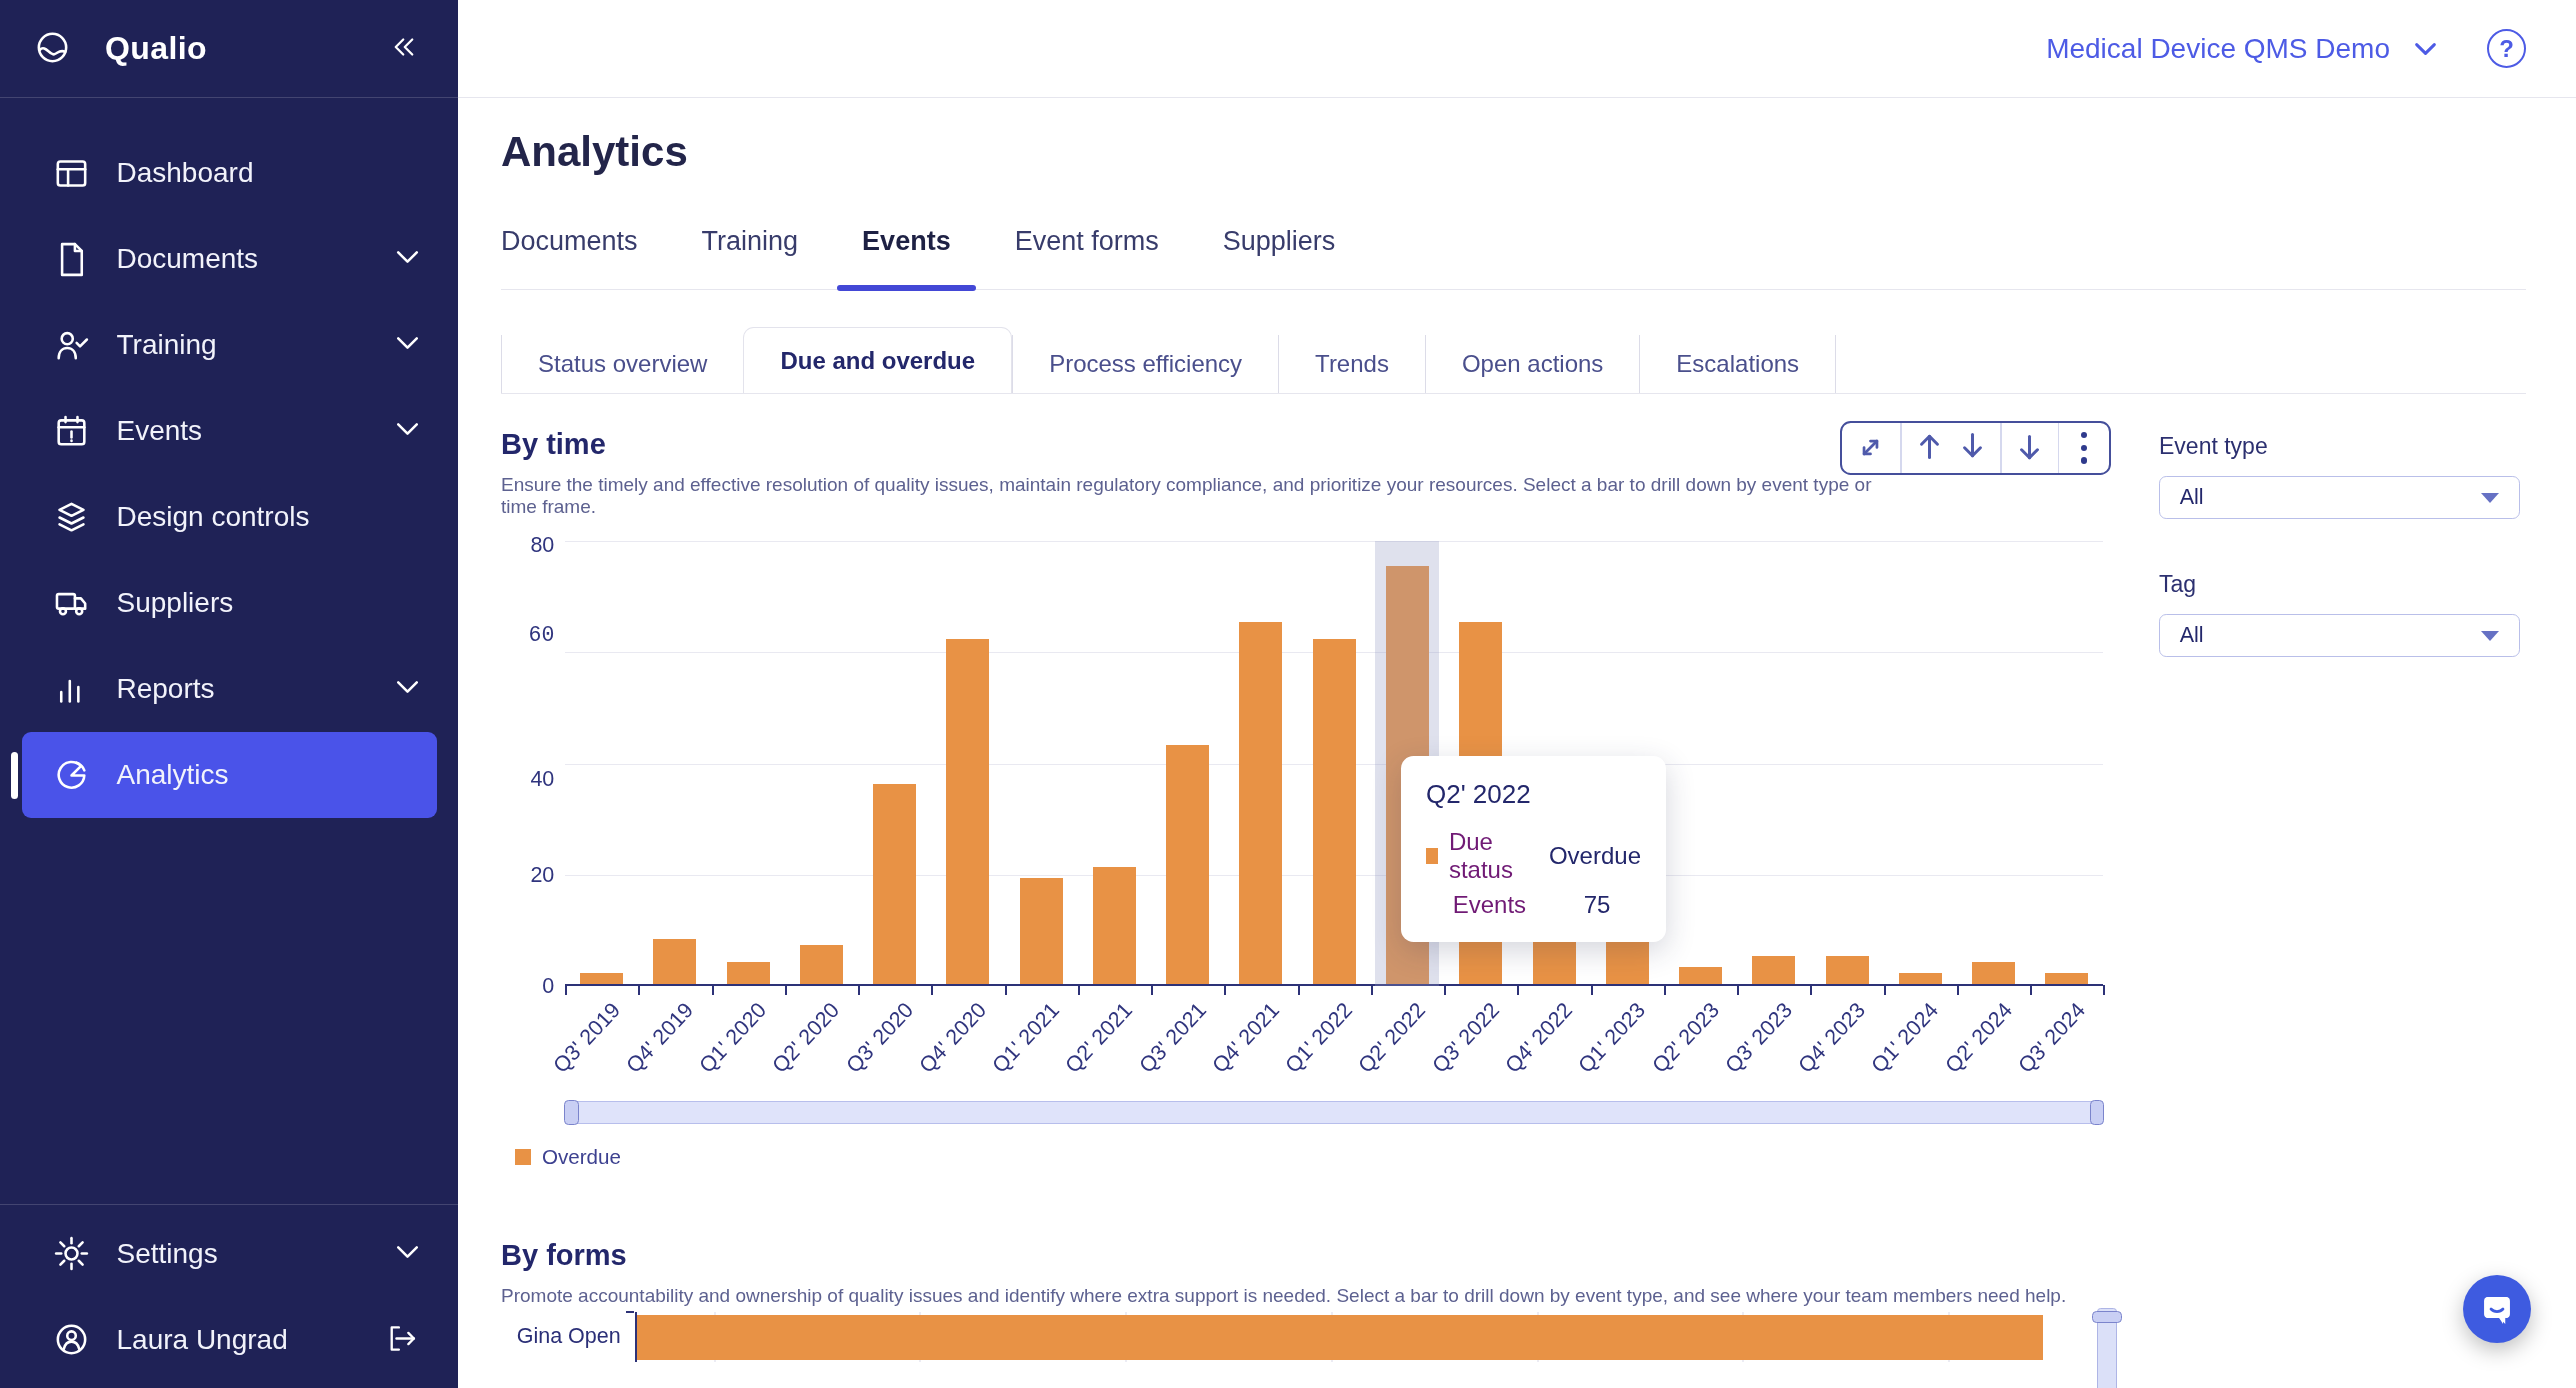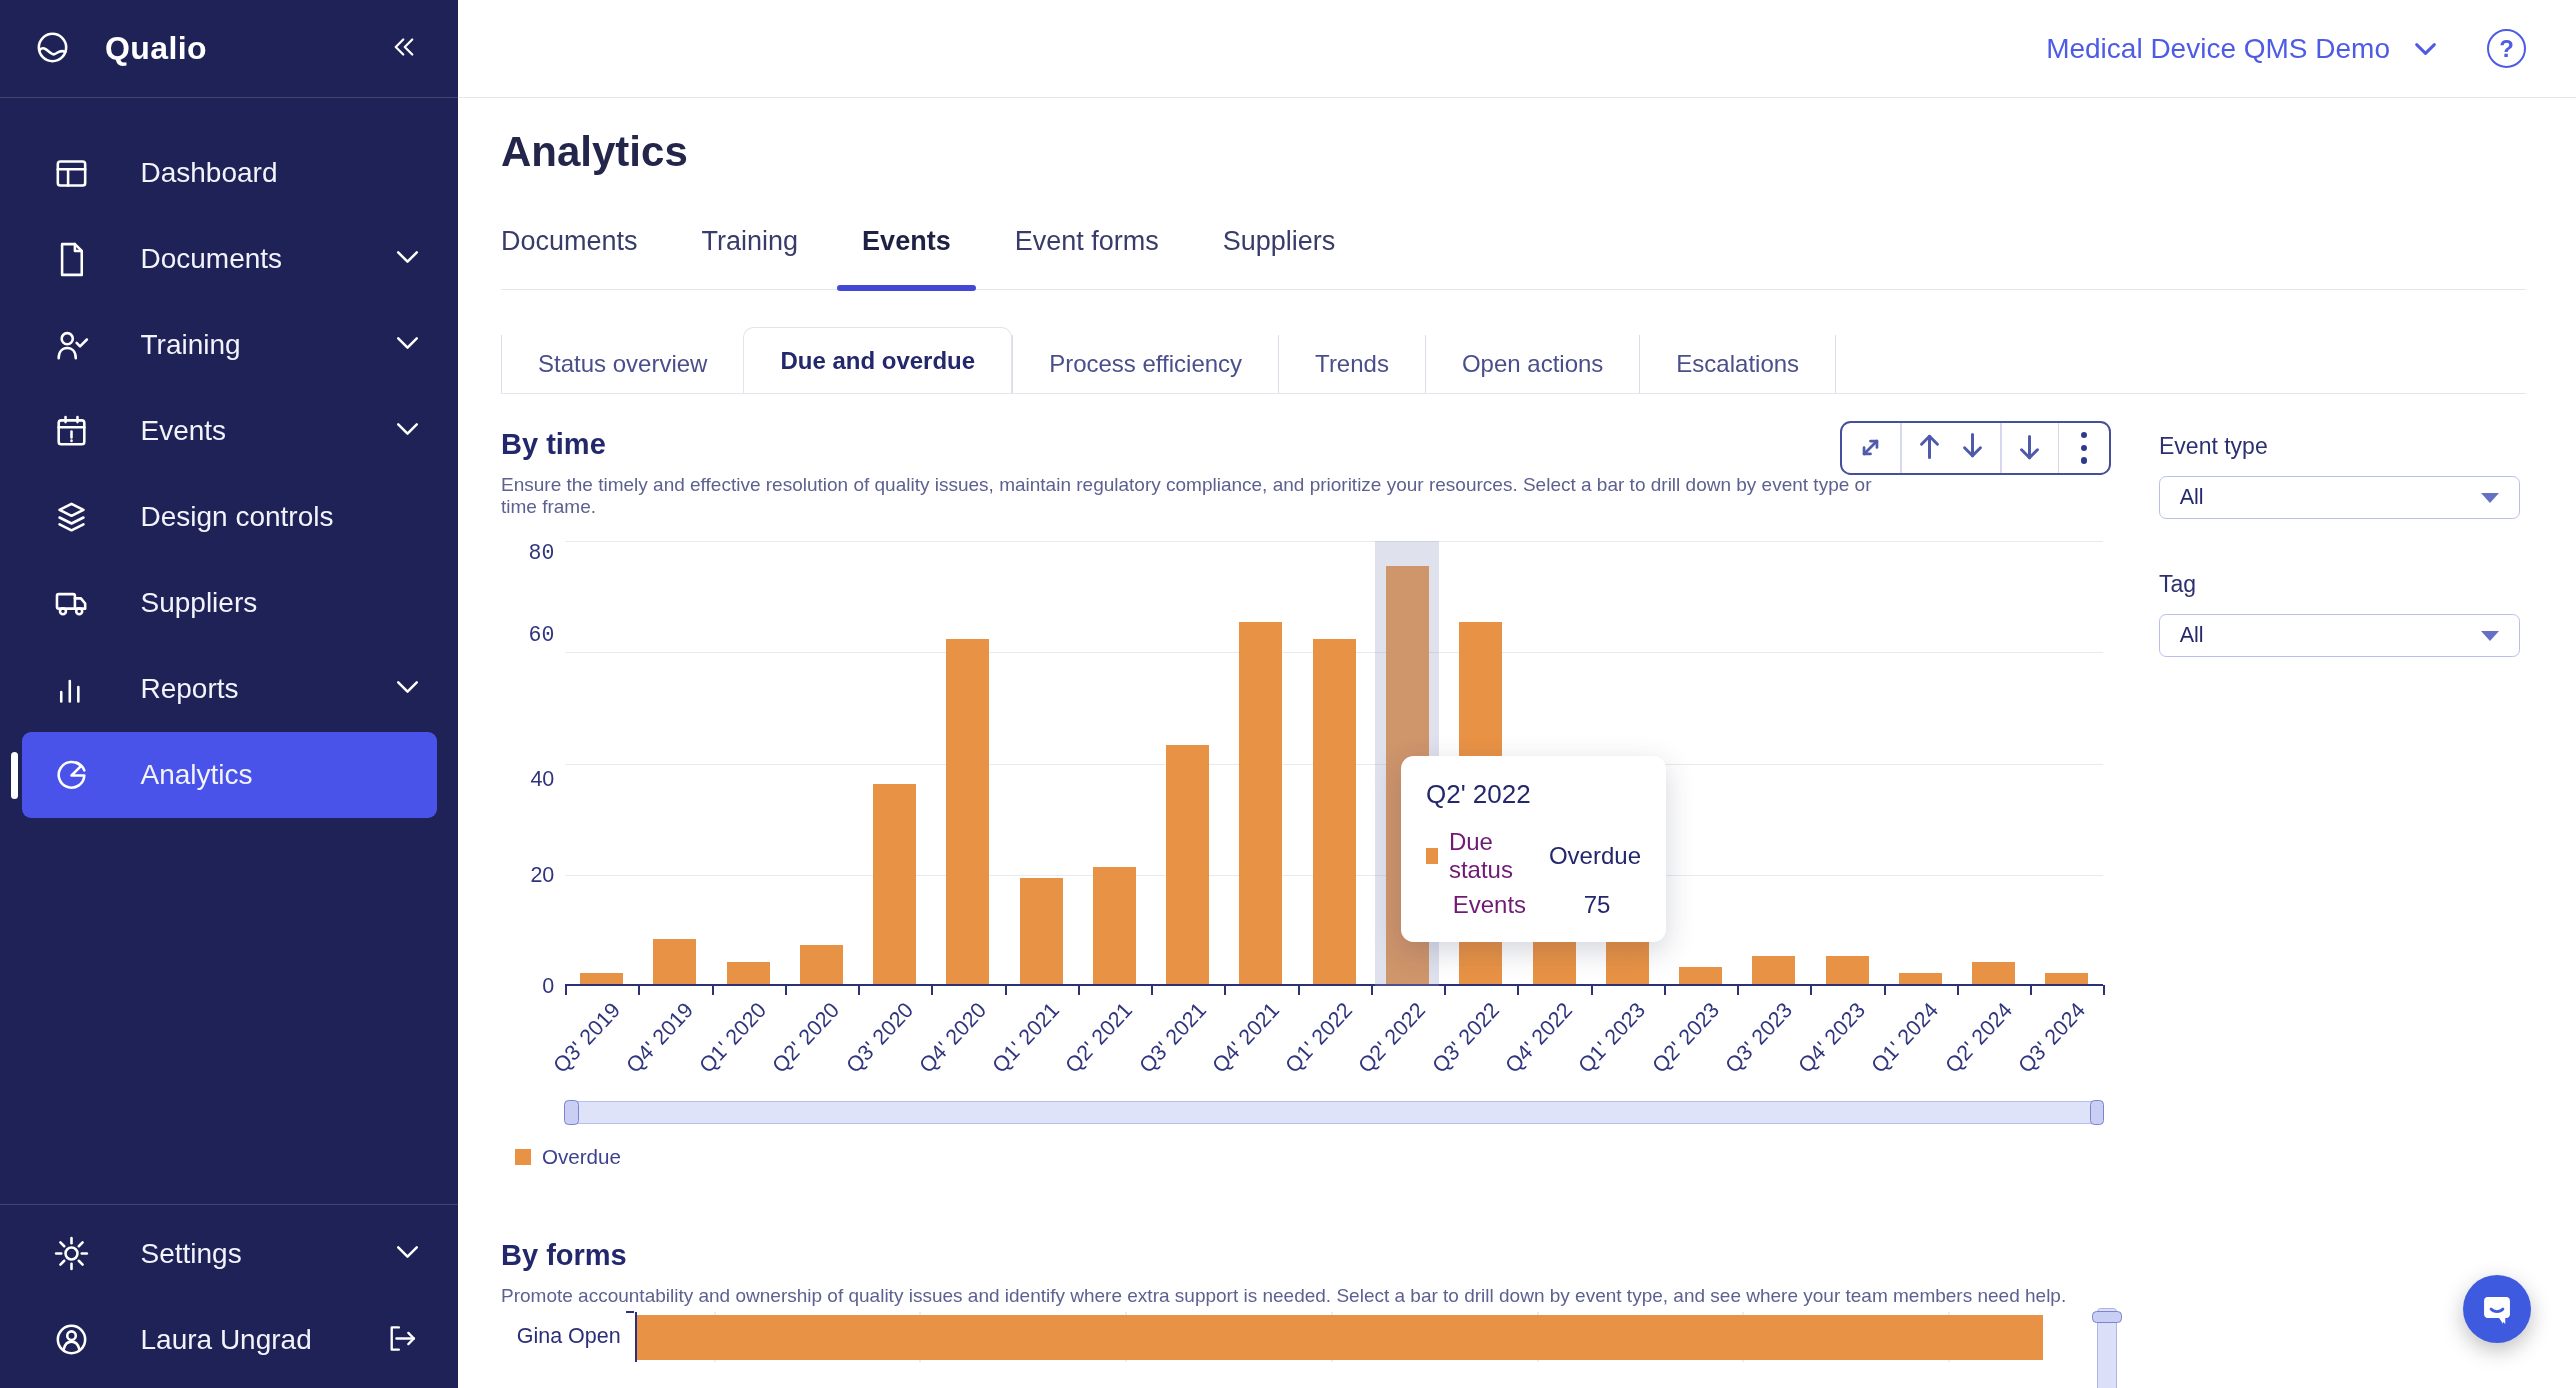--- a/index.html
+++ b/index.html
@@ -8,21 +8,21 @@
 
   
   .sidebar { position:fixed; left:0; top:0; bottom:0; width:458px; background:#1F2256;
     color:#F2F3FB; display:flex; flex-direction:column; z-index:20; }
   .sb-header { height:98px; display:flex; align-items:center; justify-content:space-between;
     padding:0 36px 0 32px; border-bottom:1.8px solid rgba(255,255,255,0.16); }
   .sb-brandwrap { display:flex; align-items:center; gap:32px; }
   .sb-brand { font-size:32px; font-weight:600; color:#fff; letter-spacing:0.4px; }
   .sb-nav { flex:1; padding-top:32px; }
   .sb-item { position:relative; height:86px; margin:0 21.5px; display:flex; align-items:center;
-    padding-left:29px; border-radius:9px; cursor:pointer;gap:24px; }
+    padding-left:29px; border-radius:9px; cursor:pointer; }
   .sb-item .sb-icon { width:41px; height:41px; display:flex; align-items:center; justify-content:center; }
   .sb-item .sb-label { margin-left:25px; font-size:28px; color:#F2F3FB; }
   .sb-item .sb-chev { position:absolute; right:16px; top:50%; transform:translateY(-50%); }
   .sb-item.active { background:#4A53E9; }
   .sb-item.active::before { content:""; position:absolute; left:-10.7px; top:19.7px; width:7.2px;
     height:47px; background:#fff; border-radius:4.5px; }
   .sb-footer { border-top:1.8px solid rgba(255,255,255,0.16); padding:5.4px 0 5.4px 0; }
   svg.ic { stroke:#fff; fill:none; stroke-width:3; stroke-linecap:round; stroke-linejoin:round; }
 
   
@@ -354,21 +354,21 @@
           </div>
         </div>
       </div>
 
       <div class="plot-wrap">
         <div class="ylabels" id="bt-ylabels">
             <div class="ylab" style="top: 445px;">0</div>
             <div class="ylab" style="top: 334px;">20</div>
             <div class="ylab" style="top: 238px;">40</div>
             <div class="ylab" style="top: 94px; font-family: Liberation Mono, monospace;">60</div>
-            <div class="ylab" style="top: 12px; font-family: Liberation Mono, monospace;">80</div>
+            <div class="ylab" style="top: 4px;">80</div>
           </div>
         <div>
           <div class="plot" id="bt-plot">
 
             <div class="tooltip">
               <div class="tt-title">Q2' 2022</div>
               <div class="tt-row">
                 <span class="tt-swatch"></span>
                 <span class="tt-label">Due status</span>
                 <span class="tt-value">Overdue</span>

